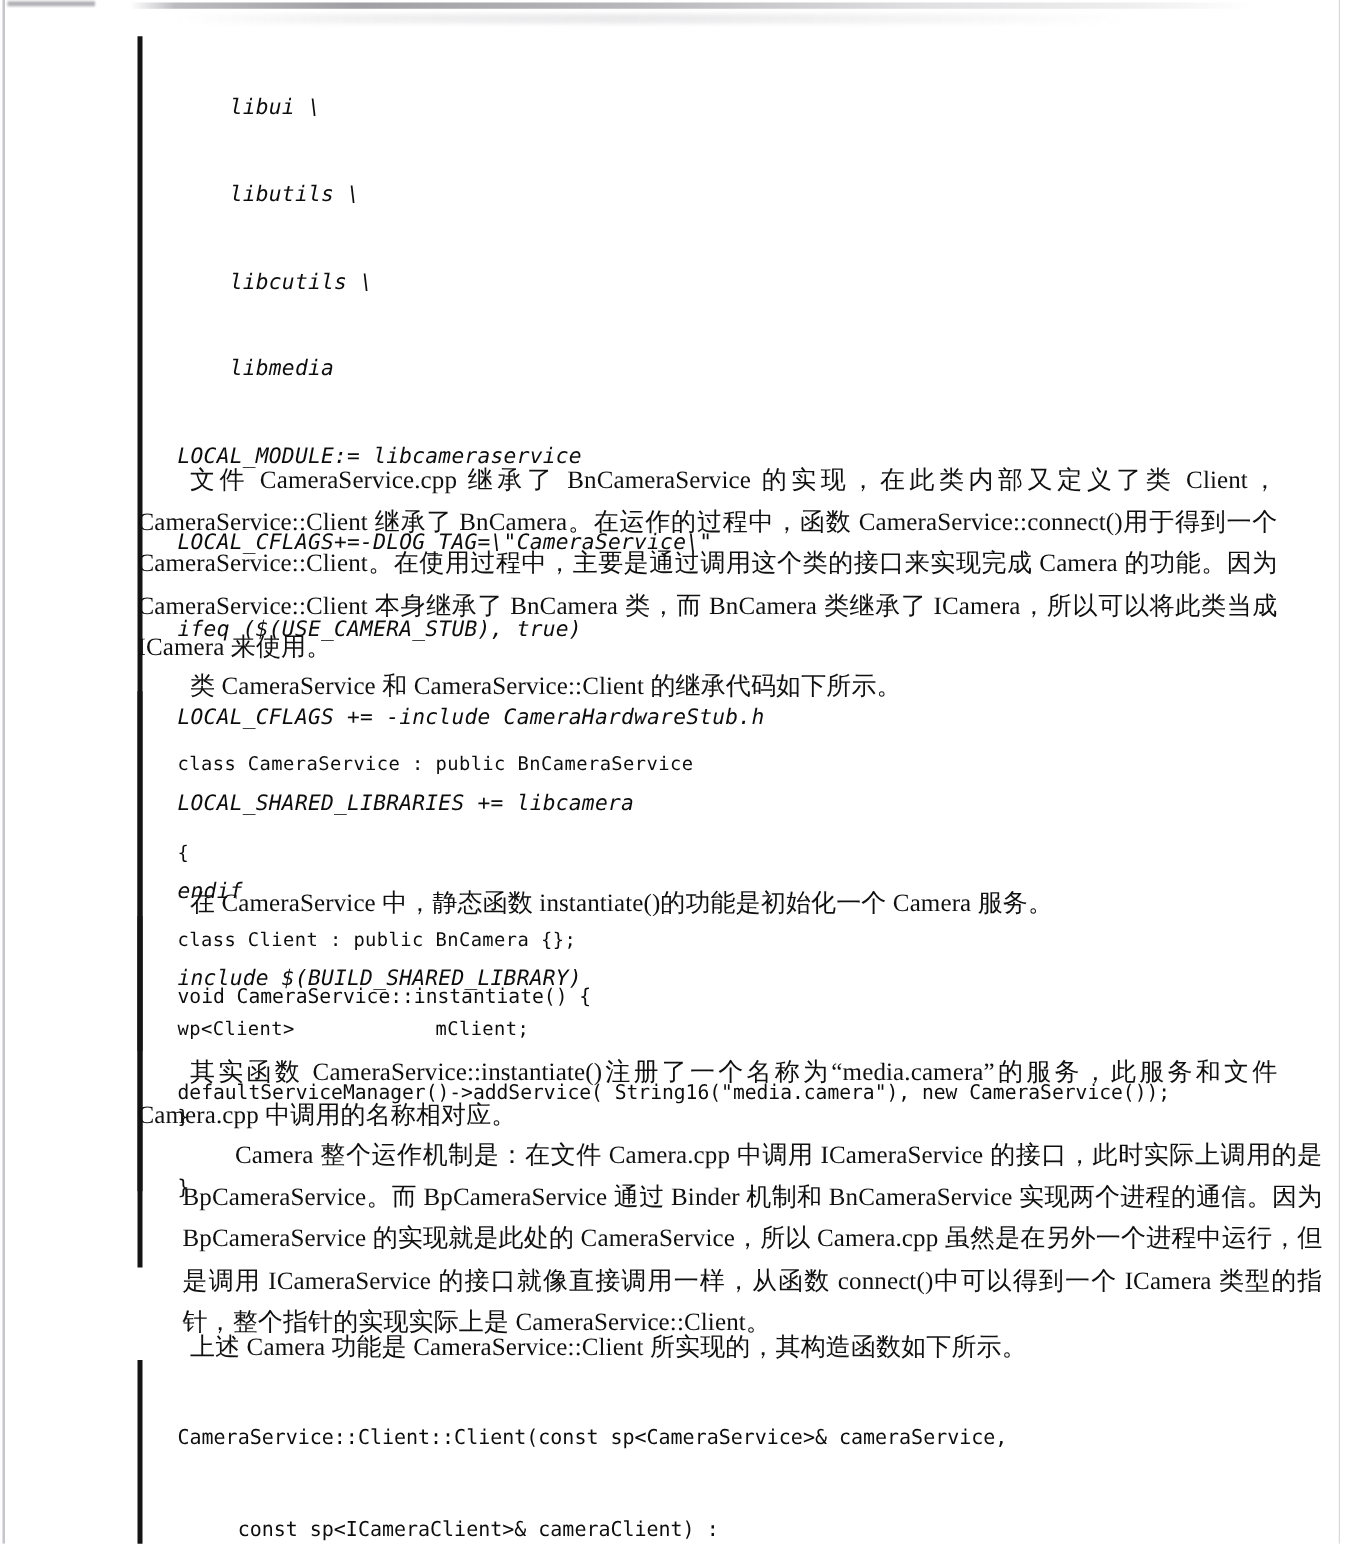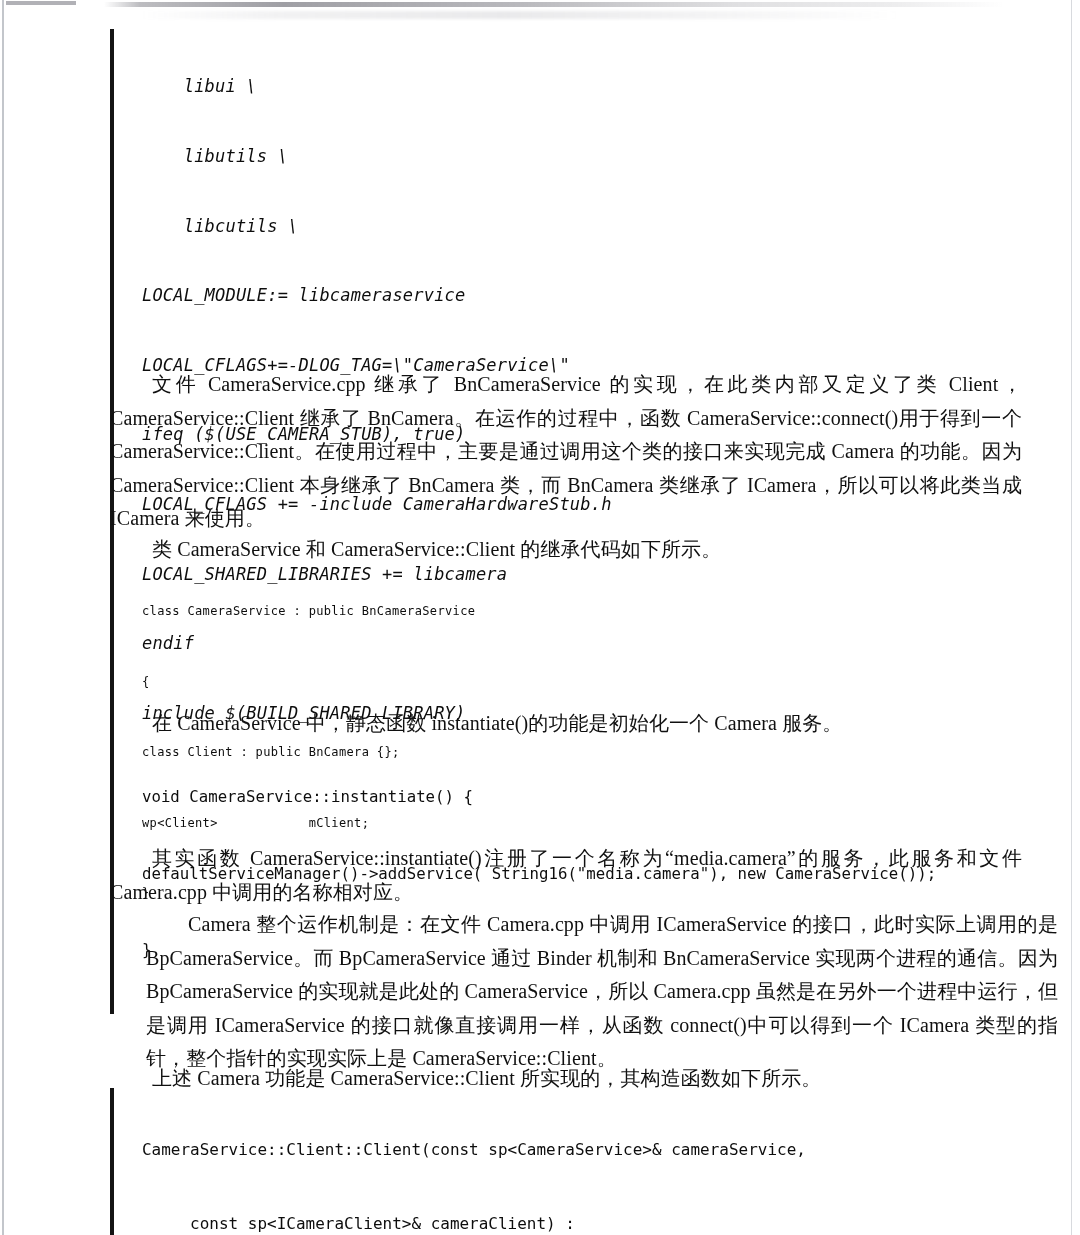--- a/index.html
+++ b/index.html
@@ -128,21 +128,21 @@
   }
 
   
   #code-android-mk .lines {
     font-size: 17px;
     line-height: 23.2px;
     letter-spacing: .2px;
     font-style: italic;
   }
   #code-class-decl .lines {
-    font-size: 12px;
+    font-size: 15px;
     line-height: 23.5px;
     letter-spacing: .35px;
   }
   #code-instantiate .lines {
     font-size: 16.2px;
     line-height: 25.5px;
     letter-spacing: 0;
     transform: scaleX(.97);
     transform-origin: left center;
   }
@@ -166,20 +166,21 @@
 </div>
 
 <div id="content">
 
   <div class="codeblock" id="code-android-mk" style="top:29px; width:640px;">
     <div class="rule"></div>
     <div class="lines">
       <span class="cl">    libui \</span>
       <span class="cl">    libutils \</span>
       <span class="cl">    libcutils \</span>
+      <span class="cl">    libmedia</span>
       <span class="cl">LOCAL_MODULE:= libcameraservice</span>
       <span class="cl">LOCAL_CFLAGS+=-DLOG_TAG=\"CameraService\"</span>
       <span class="cl">ifeq ($(USE_CAMERA_STUB), true)</span>
       <span class="cl">LOCAL_CFLAGS += -include CameraHardwareStub.h</span>
       <span class="cl">LOCAL_SHARED_LIBRARIES += libcamera</span>
       <span class="cl">endif</span>
       <span class="cl">include $(BUILD_SHARED_LIBRARY)</span>
     </div>
   </div>
 

